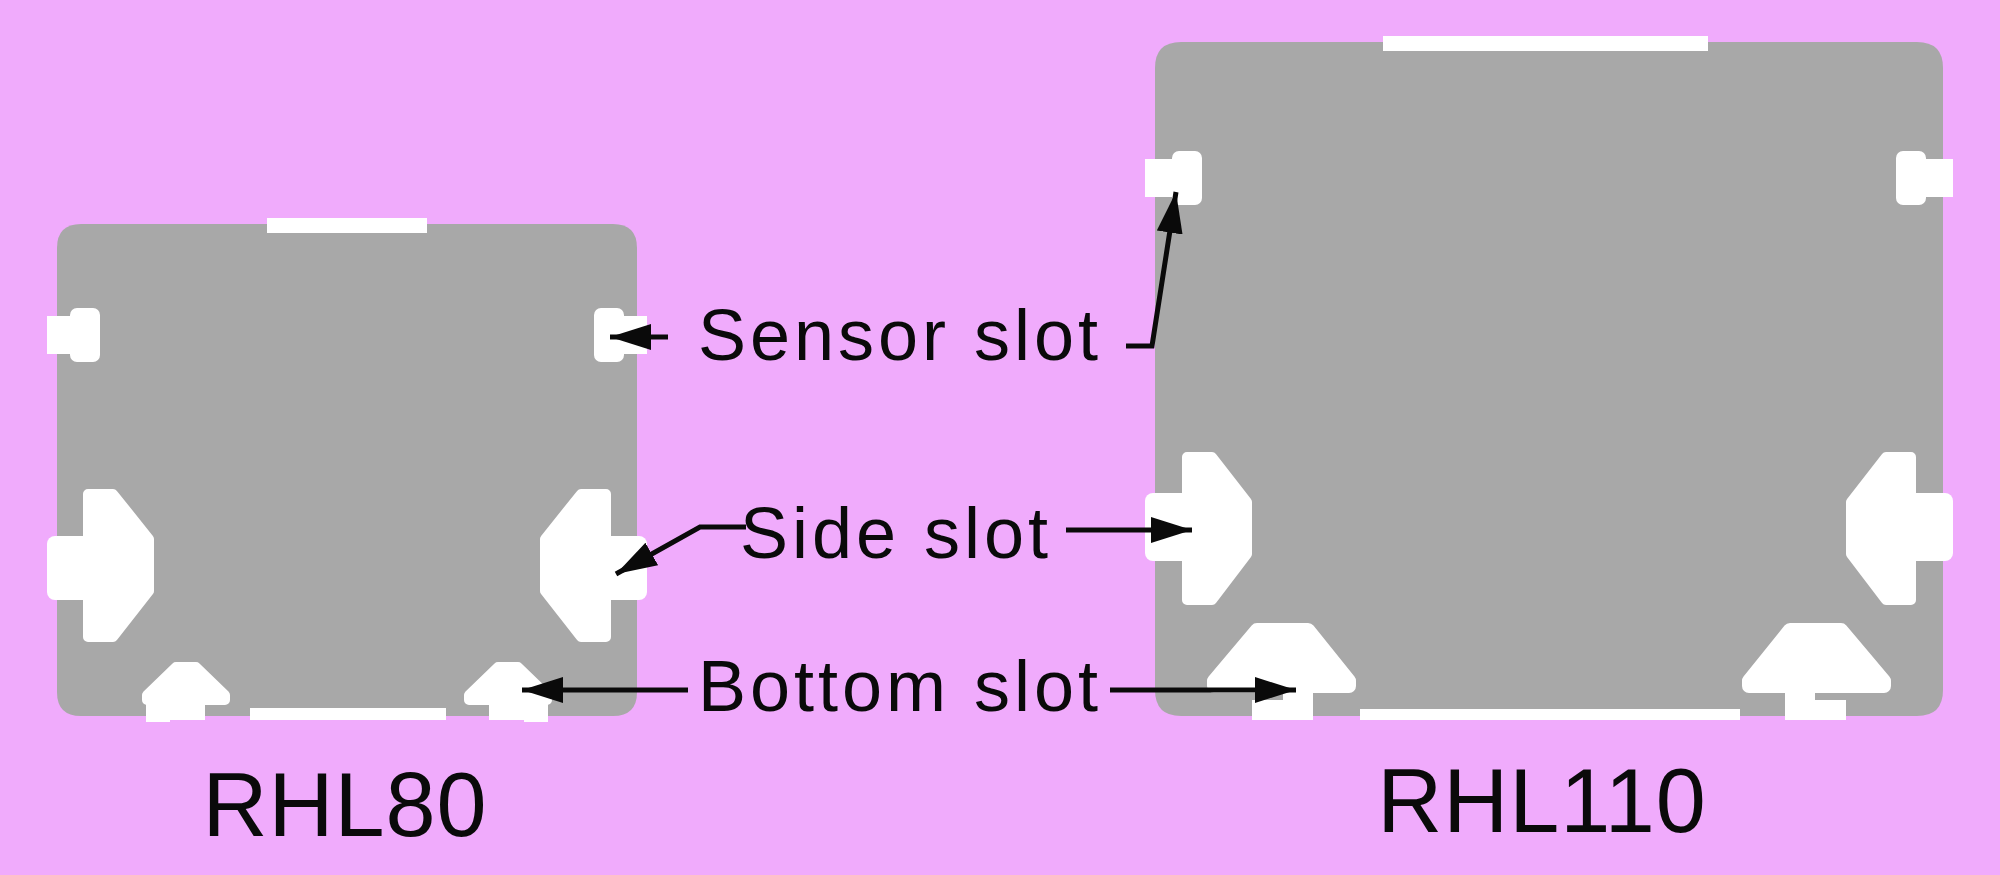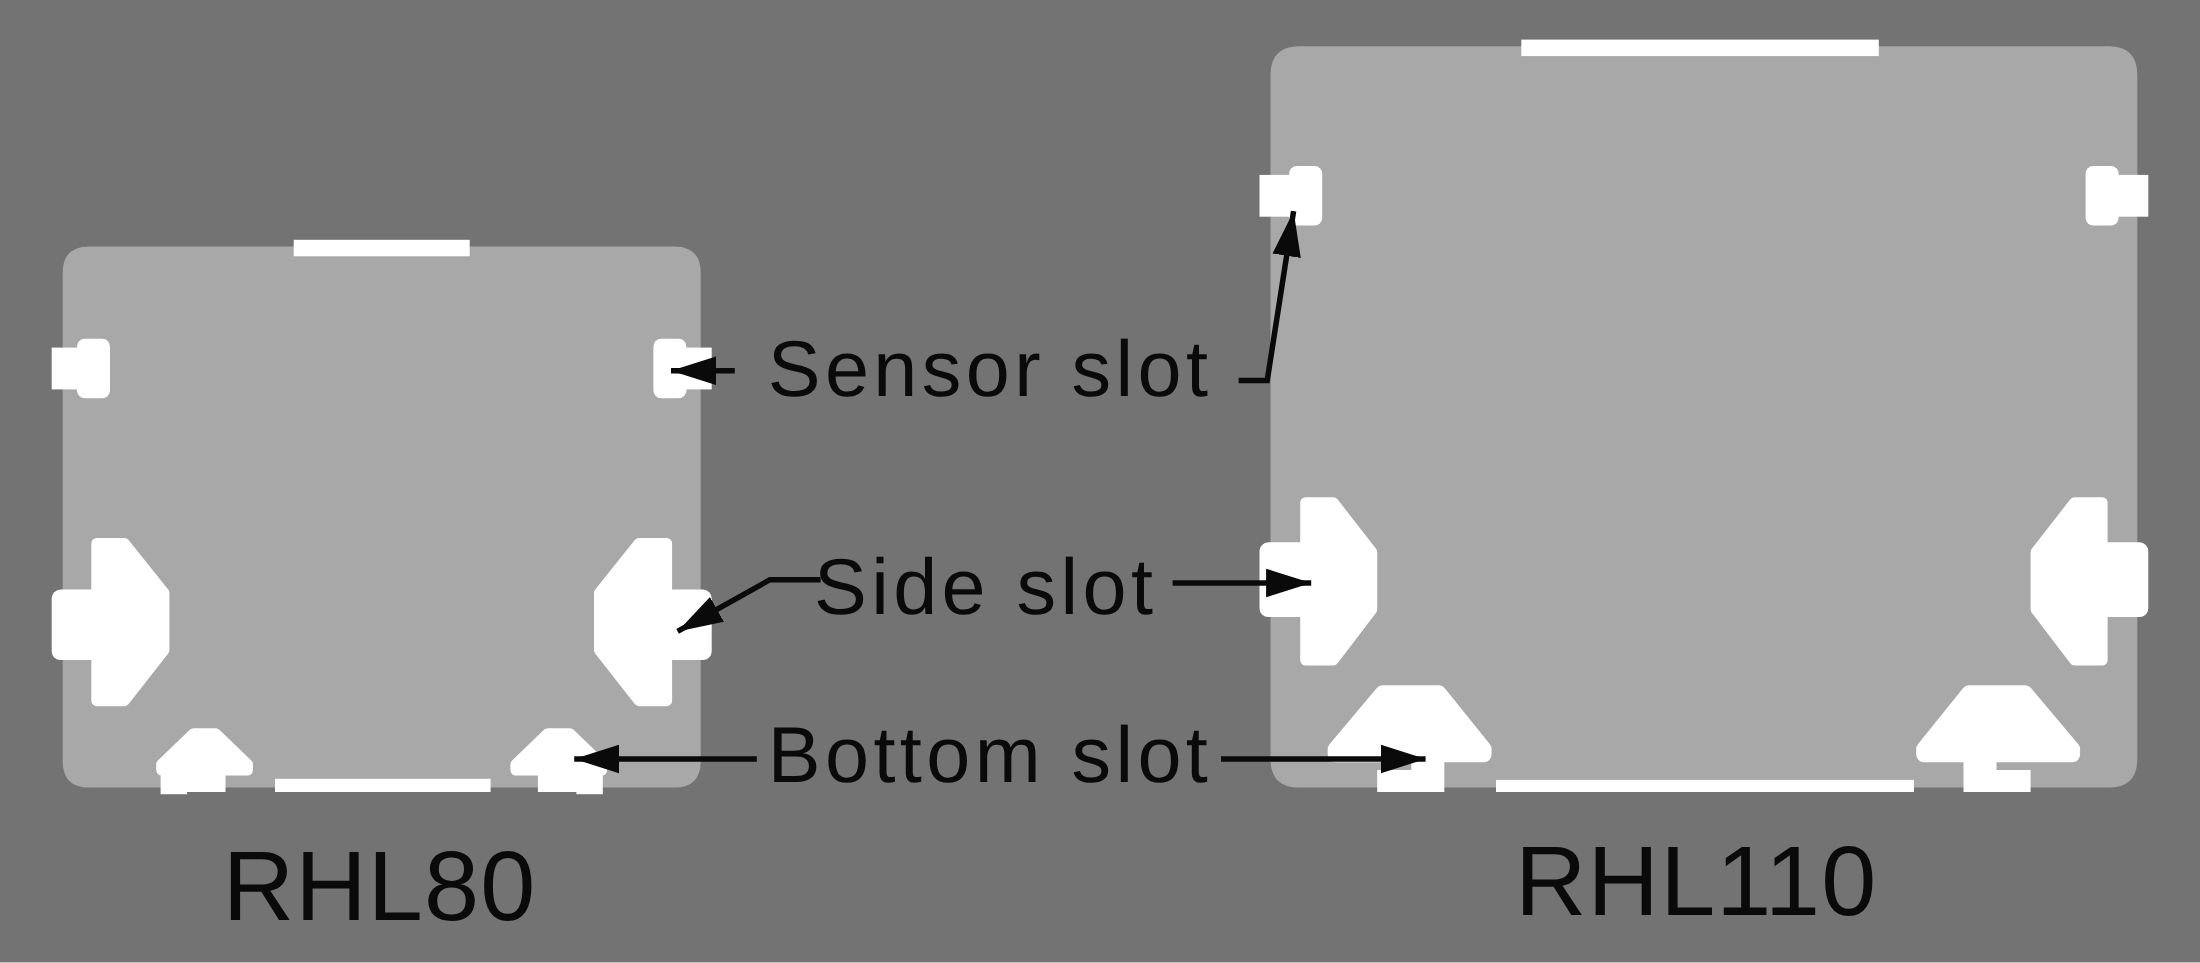--- a/index.html
+++ b/index.html
@@ -5,21 +5,21 @@
   html, body {
     margin: 0;
     padding: 0;
     background: #ffffff;
     font-family: "Liberation Sans", sans-serif;
   }
   .stage {
     position: relative;
     width: 2000px;
     height: 875px;
-    background: #737373;
+    background: #f0abfc;
     overflow: hidden;
   }
   svg { display: block; }
   .cut { fill: #ffffff; stroke: none; }
   .cut-soft { fill: #ffffff; stroke: #ffffff; stroke-width: 10; stroke-linejoin: round; }
   .cut-soft-big { fill: #ffffff; stroke: #ffffff; stroke-width: 14; stroke-linejoin: round; }
   .leader { stroke: #0a0a0a; stroke-width: 5; fill: none; }
   .slot-label {
     font-size: 72px;
     letter-spacing: 4px;

